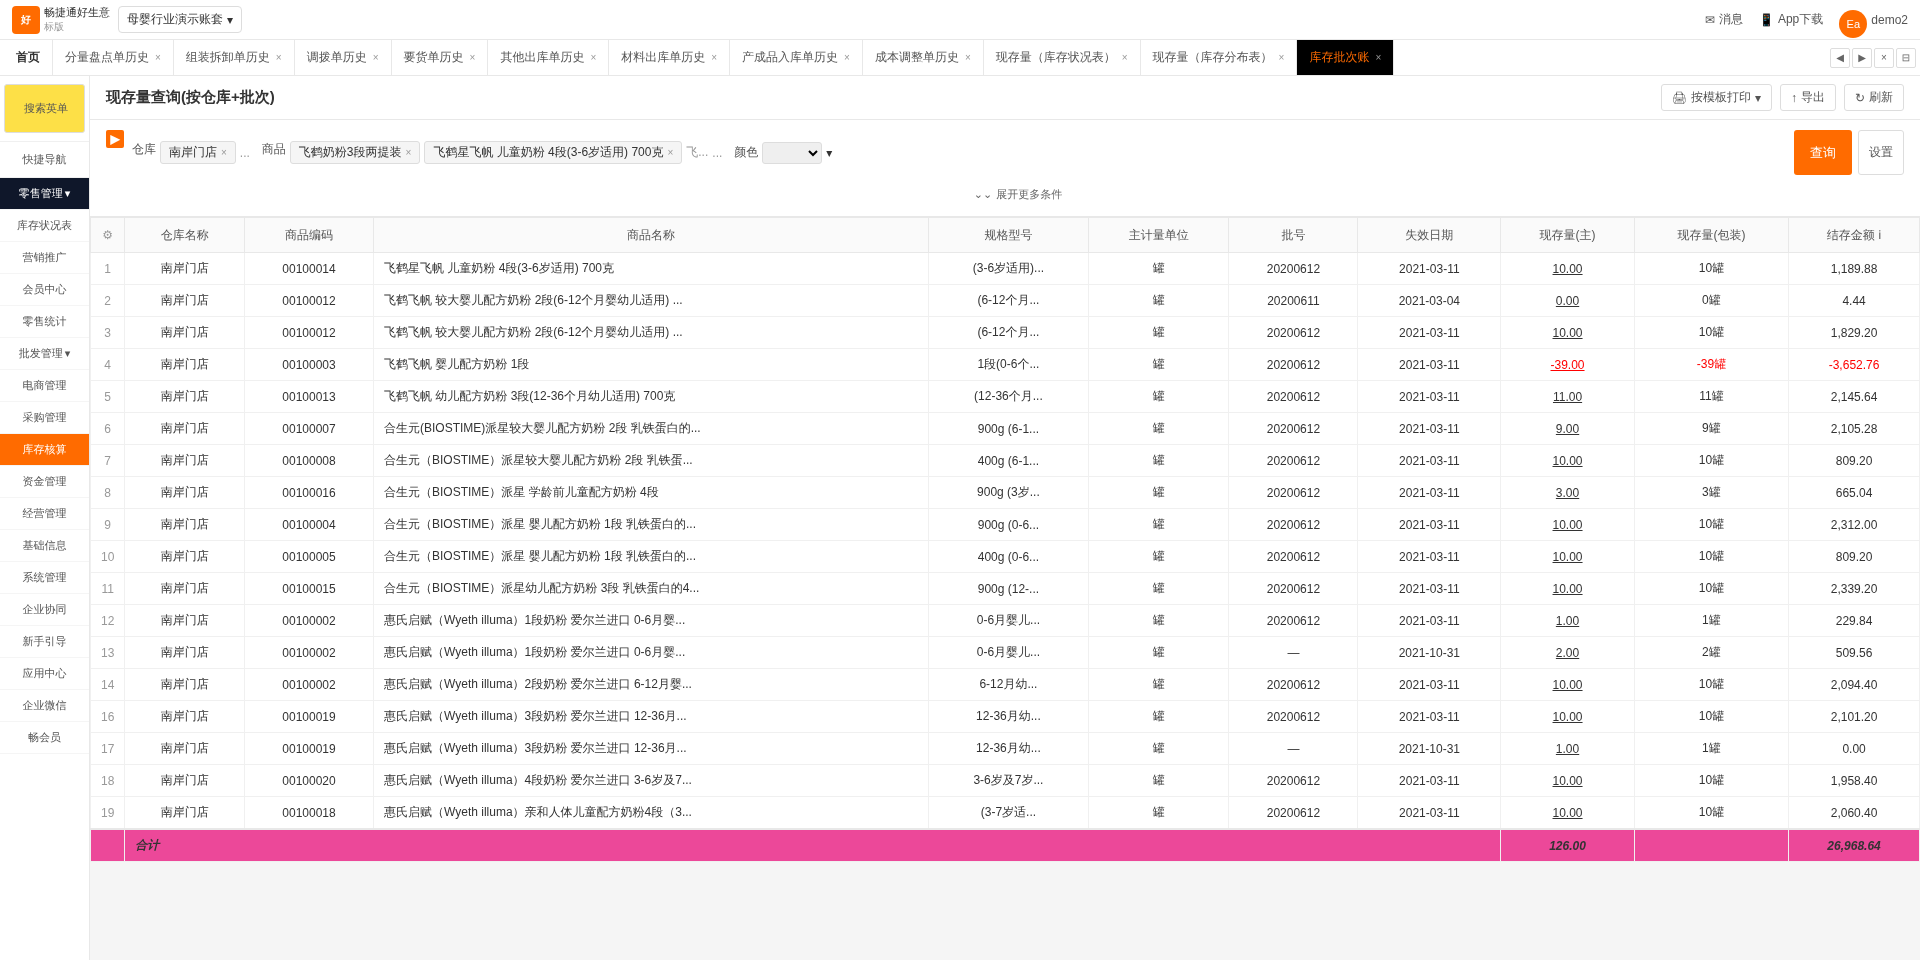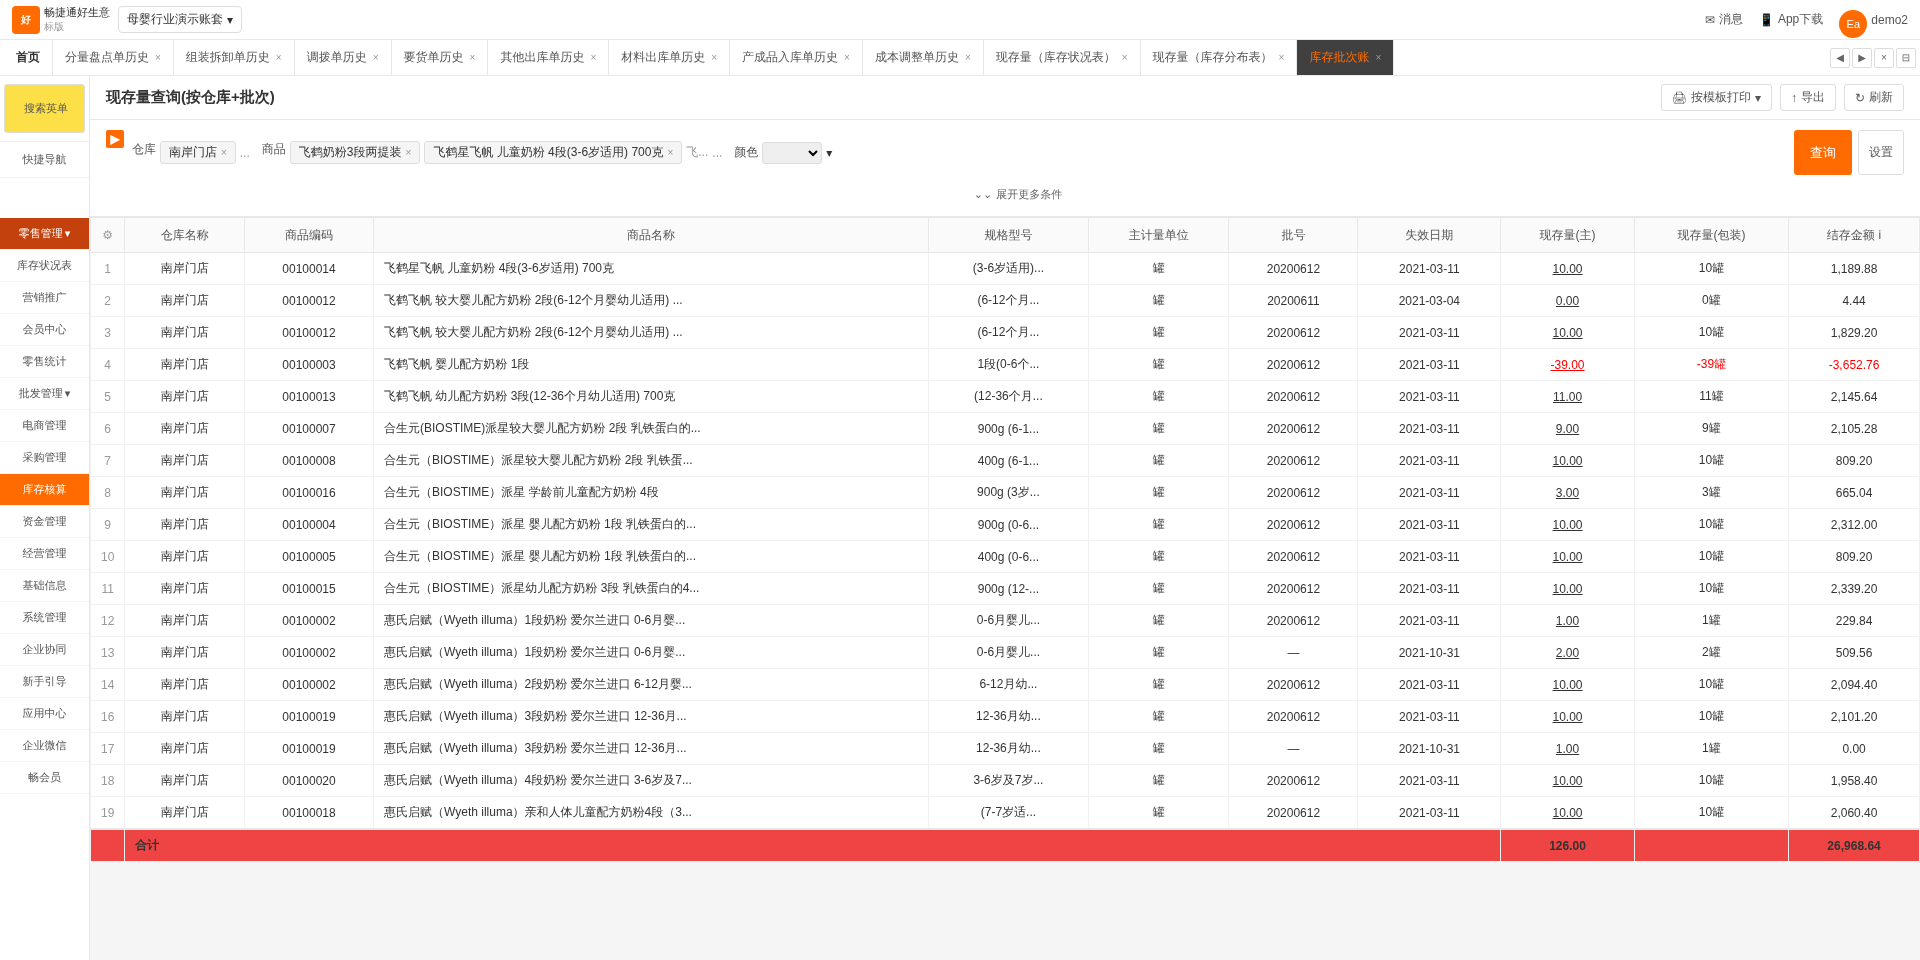--- a/index.html
+++ b/index.html
@@ -40,21 +40,21 @@
       display: flex;
       align-items: center;
       gap: 4px;
       cursor: pointer;
       font-size: 12px;
       color: #555;
       border-right: 1px solid #e8e8e8;
       white-space: nowrap;
       flex-shrink: 0;
     }
-    .nav-tab.active { color: #ff6b00; background: #404040; }
+    .nav-tab.active { color: #ff6b00; background: #000000; }
     .nav-tab.home { color: #333; font-weight: bold; border-right: 1px solid #e8e8e8; }
     .nav-tab-close { color: #999; margin-left: 2px; font-size: 10px; cursor: pointer; }
     .nav-arrows { display: flex; align-items: center; gap: 2px; margin-left: auto; }
     .nav-arrow { width: 20px; height: 20px; border: 1px solid #ddd; border-radius: 2px; display: flex; align-items: center; justify-content: center; cursor: pointer; font-size: 10px; color: #666; }
 
     
     .layout { display: flex; height: calc(100vh - 76px); }
     .sidebar {
       width: 90px;
       background: #fff;
@@ -70,21 +70,21 @@
     .sidebar-item {
       display: flex;
       flex-direction: column;
       align-items: center;
       padding: 8px 4px;
       cursor: pointer;
       font-size: 11px;
       color: #555;
       border-bottom: 1px solid #f5f5f5;
     }
-    .sidebar-item.active { background: #c2410c; color: #fff; margin-top: 40px; }
+    .sidebar-item.active { background: #0f172a; color: #fff; }
     .sidebar-item.has-arrow { flex-direction: row; justify-content: center; gap: 2px; }
 
     
     .main { flex: 1; overflow: auto; padding: 0; background: #f5f5f5; }
     .page-header {
       background: #fff;
       padding: 8px 16px;
       display: flex;
       align-items: center;
       justify-content: space-between;
@@ -139,21 +139,21 @@
     tbody td {
       padding: 7px 10px;
       text-align: center;
       border: 1px solid #f0f0f0;
       color: #333;
       white-space: nowrap;
     }
     tbody td.text-left { text-align: left; }
     .negative { color: #f00; }
     .underline { text-decoration: underline; cursor: pointer; }
-    .footer-row { background: #ef4444; }
+    .footer-row { background: #ec4899; font-style: italic; }
     .footer-row td { font-weight: bold; color: #333; border-top: 2px solid #e8e8e8; }
     .row-num { color: #999; }
     .checkbox-col { width: 30px; }
     .icon-setting { color: #999; cursor: pointer; }
 
     
     .color-filter { display: flex; align-items: center; gap: 4px; }
     .color-filter-label { font-size: 12px; color: #555; }
     .color-filter-select { padding: 2px 6px; border: 1px solid #ddd; border-radius: 3px; font-size: 12px; min-width: 60px; }
 
@@ -630,21 +630,21 @@
     <td>2021-03-11</td>
     <td class=" underline">10.00</td>
     <td class="">10罐</td>
     <td class="">1,958.40</td>
   </tr>
             <tr>
     <td class="row-num">19</td>
     <td>南岸门店</td>
     <td>00100018</td>
     <td class="text-left" style="max-width:320px;overflow:hidden;text-overflow:ellipsis;">惠氏启赋（Wyeth illuma）亲和人体儿童配方奶粉4段（3...</td>
-    <td>(7-7岁适...</td>
+    <td>(3-7岁适...</td>
     <td>罐</td>
     <td>20200612</td>
     <td>2021-03-11</td>
     <td class=" underline">10.00</td>
     <td class="">10罐</td>
     <td class="">2,060.40</td>
   </tr>
             <tr class="footer-row">
   <td></td>
   <td colspan="7" class="text-left">合计</td>

